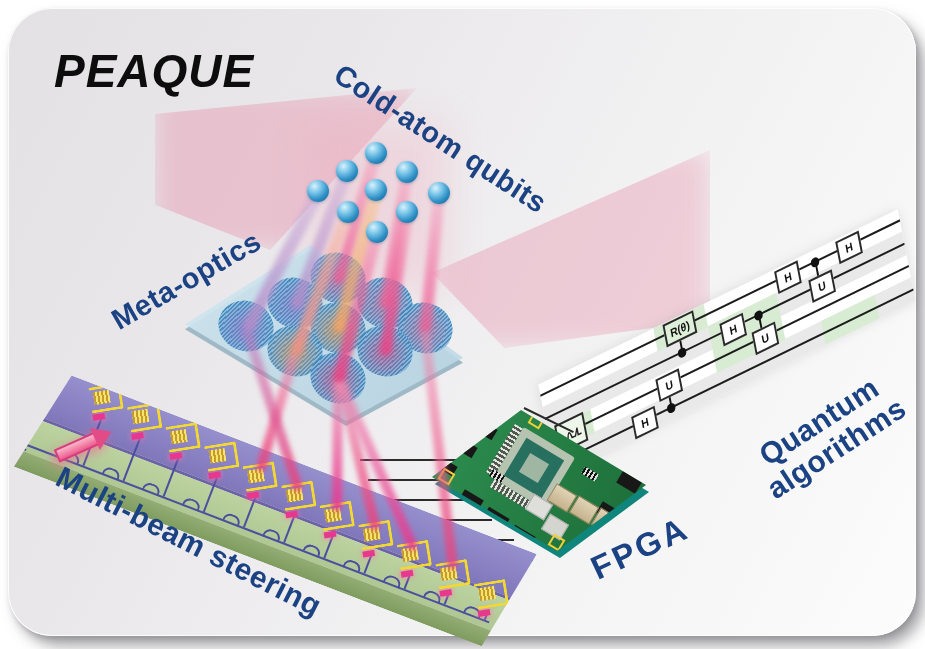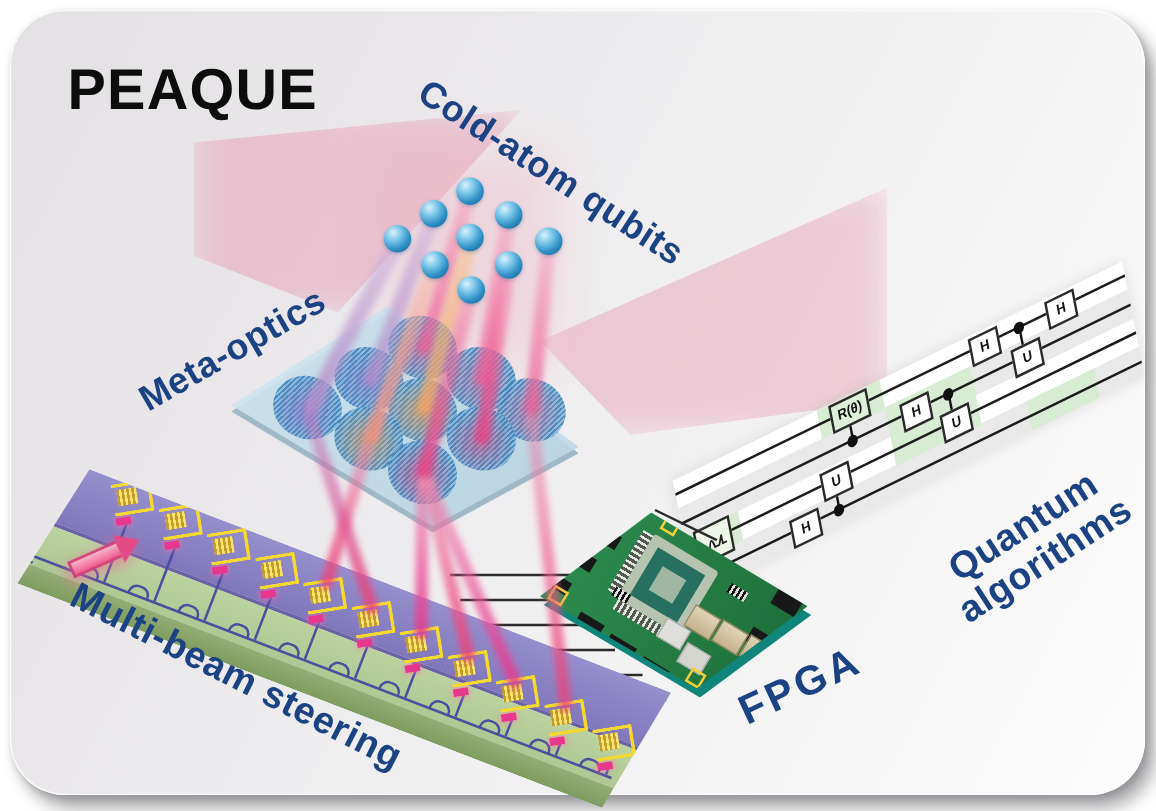--- a/index.html
+++ b/index.html
@@ -277,21 +277,21 @@
   <div class="atom" style="left:357px;top:134px;"></div>
   <div class="atom" style="left:328px;top:152px;"></div>
   <div class="atom" style="left:388px;top:153px;"></div>
   <div class="atom" style="left:299px;top:172px;"></div>
   <div class="atom" style="left:357px;top:171px;"></div>
   <div class="atom" style="left:420px;top:174px;"></div>
   <div class="atom" style="left:329px;top:193px;"></div>
   <div class="atom" style="left:388px;top:193px;"></div>
   <div class="atom" style="left:358px;top:213px;"></div>
 
-  <div class="abs" style="left:46px;top:36px;font-size:46px;font-weight:800;color:#0d0d0d;
+  <div class="abs" style="left:46px;top:36px;font-size:46px;font-weight:800;font-style:italic;color:#0d0d0d;
               letter-spacing:1px;z-index:9;">PEAQUE</div>
   <div class="lbl" style="left:338px;top:50px;font-size:29px;transform:rotate(33deg);z-index:9;">Cold-atom qubits</div>
   <div class="lbl" style="left:98px;top:300px;font-size:29px;transform:rotate(-30deg);z-index:9;">Meta-optics</div>
   <div class="lbl" style="left:58px;top:452px;font-size:30px;transform:rotate(27deg);z-index:9;">Multi-beam steering</div>
   <div class="lbl" style="left:577px;top:545px;font-size:33px;letter-spacing:3px;transform:rotate(-25deg);z-index:9;">FPGA</div>
   <div class="lbl" style="left:710px;top:395px;width:220px;font-size:30px;text-align:center;line-height:1.08;
               transform:rotate(-33deg);transform-origin:50% 50%;z-index:9;">
     <div>Quantum</div>
     <div>algorithms</div>
   </div>

